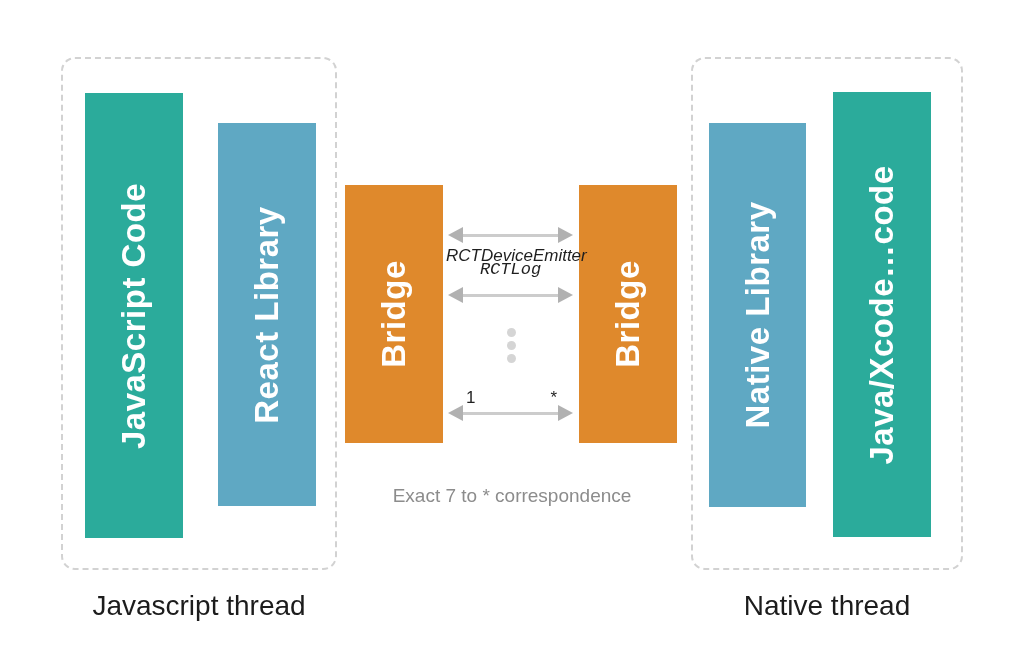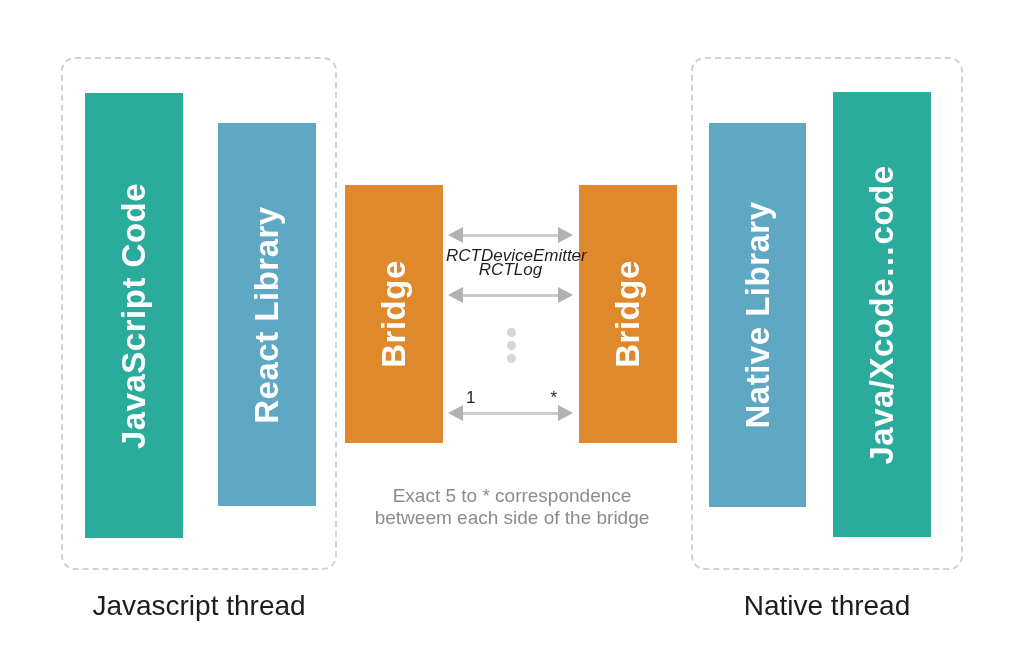--- a/index.html
+++ b/index.html
@@ -52,21 +52,21 @@
     position: absolute;
     left: 446px;
     width: 129px;
     text-align: center;
     font-style: italic;
     font-size: 17px;
     color: #1f1f1f;
     white-space: nowrap;
   }
   .link-label.l1 { top: 202px; margin-top: 44px; }
-  .link-label.l2 { top: 260px; }
+  .link-label.l2 { top: 260px; font-family: Liberation Mono, monospace; }
 
   
   .arrow {
     position: absolute;
     left: 448px;
     width: 125px;
     height: 16px;
     display: flex;
     align-items: center;
   }
@@ -190,20 +190,19 @@
     <span>1</span>
     <span>*</span>
   </div>
   <div class="arrow a3">
     <span class="head-left"></span>
     <span class="shaft"></span>
     <span class="head-right"></span>
   </div>
 
   <div class="caption">
-    <div>Exact 5 to * correspondence</div>
-    <div>betweem each side of the bridge</div>
+    <div>Exact 7 to * correspondence</div>
   </div>
 
   <div class="thread-label native">Native thread</div>
   <div class="thread-label js">Javascript thread</div>
 
 </div>
 
 </body></html>

